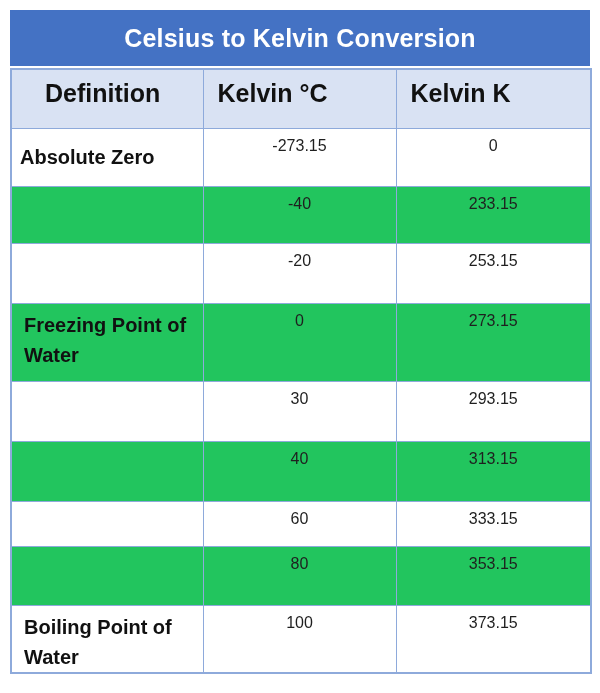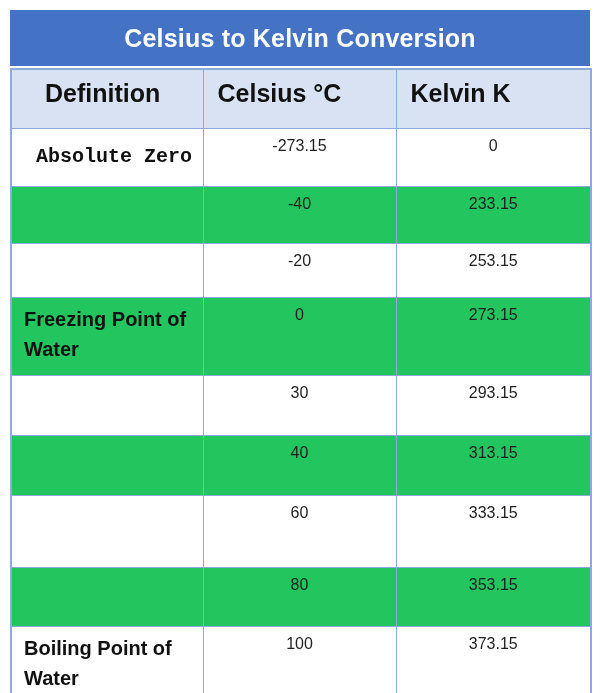--- a/index.html
+++ b/index.html
@@ -65,78 +65,77 @@
     vertical-align: top;
     padding: 6px 10px 0 12px;
     font-size: 20px;
     font-weight: bold;
     color: #111111;
     line-height: 1.5;
   }
   td.def-cell.v-center {
     vertical-align: middle;
     padding-top: 0;
-    padding-left: 24px;
-    font-family: Liberation Mono, monospace;
+    padding-left: 8px;
   }
 </style>
 </head>
 <body>
 
 <div class="canvas">
 
   <div class="title-bar">
     <span class="title-text">Celsius to Kelvin Conversion</span>
   </div>
 
   <table class="conv">
     <colgroup>
       <col style="width:192px">
       <col style="width:193px">
       <col style="width:195px">
     </colgroup>
     <thead>
       <tr>
         <th class="first">Definition</th>
-        <th>Celsius °C</th>
+        <th>Kelvin °C</th>
         <th>Kelvin K</th>
       </tr>
     </thead>
     <tbody>
       <tr class="plain" style="height:58px">
         <td class="def-cell v-center">Absolute Zero</td>
         <td class="num-cell">-273.15</td>
         <td class="num-cell">0</td>
       </tr>
       <tr class="band" style="height:57px">
         <td class="def-cell"></td>
         <td class="num-cell">-40</td>
         <td class="num-cell">233.15</td>
       </tr>
-      <tr class="plain" style="height:54px">
+      <tr class="plain" style="height:60px">
         <td class="def-cell"></td>
         <td class="num-cell">-20</td>
         <td class="num-cell">253.15</td>
       </tr>
       <tr class="band" style="height:78px">
         <td class="def-cell">Freezing Point of Water</td>
         <td class="num-cell">0</td>
         <td class="num-cell">273.15</td>
       </tr>
       <tr class="plain" style="height:60px">
         <td class="def-cell"></td>
         <td class="num-cell">30</td>
         <td class="num-cell">293.15</td>
       </tr>
       <tr class="band" style="height:60px">
         <td class="def-cell"></td>
         <td class="num-cell">40</td>
         <td class="num-cell">313.15</td>
       </tr>
-      <tr class="plain" style="height:72px">
+      <tr class="plain" style="height:45px">
         <td class="def-cell"></td>
         <td class="num-cell">60</td>
         <td class="num-cell">333.15</td>
       </tr>
       <tr class="band" style="height:59px">
         <td class="def-cell"></td>
         <td class="num-cell">80</td>
         <td class="num-cell">353.15</td>
       </tr>
       <tr class="plain" style="height:57px">

